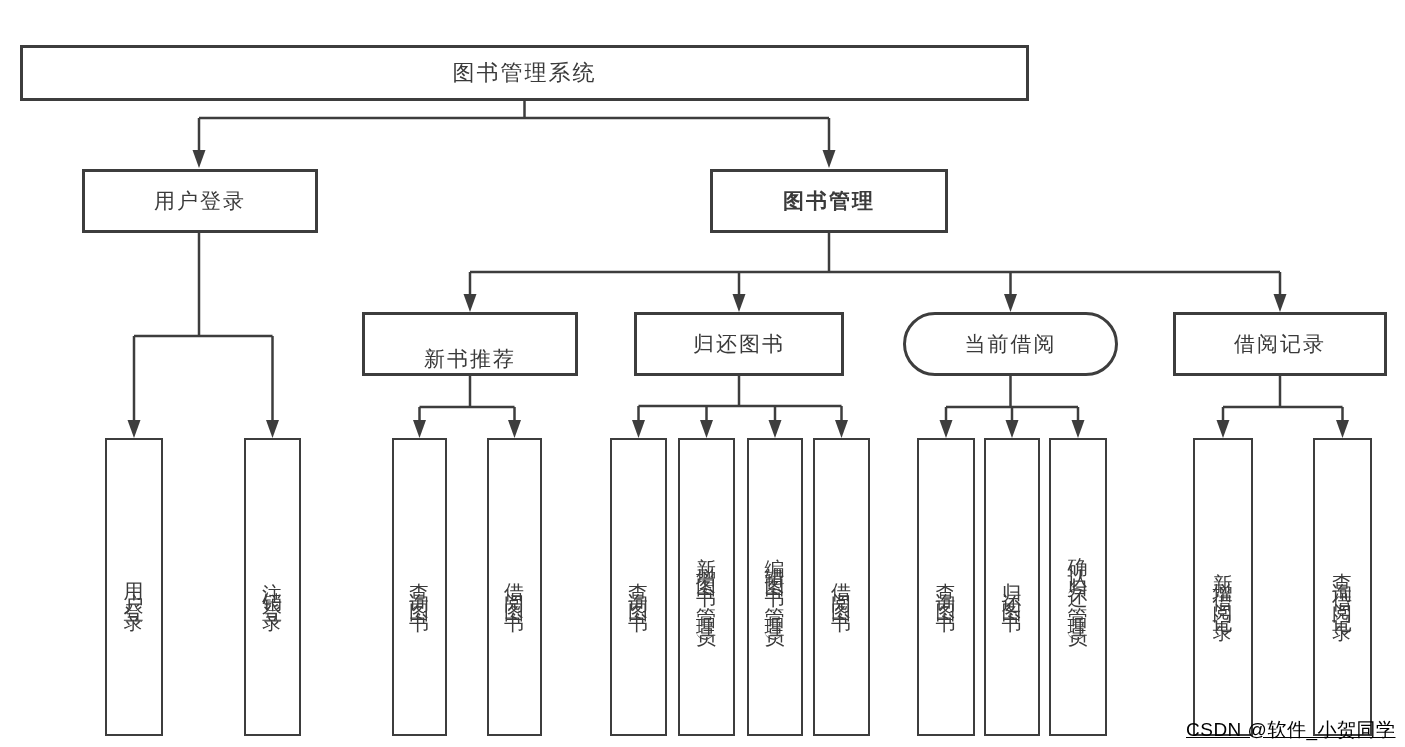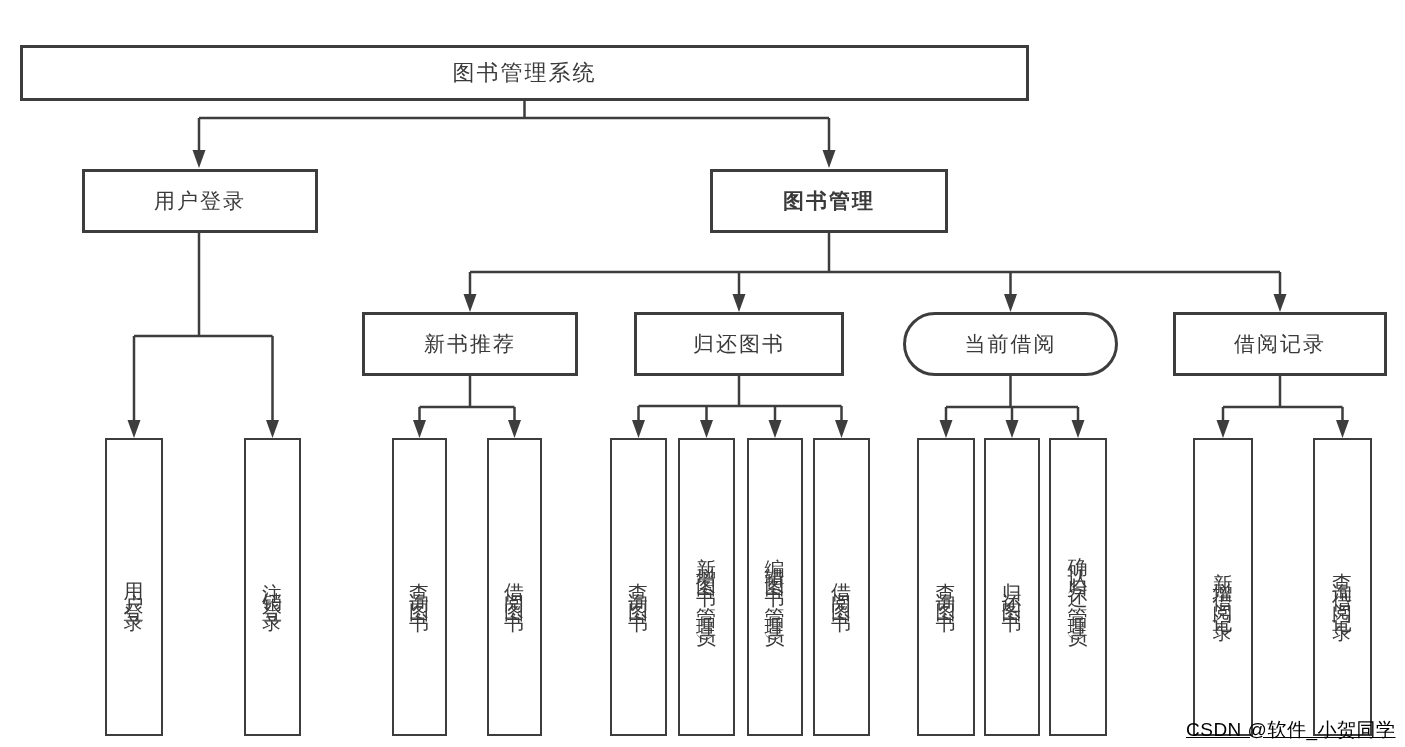--- a/index.html
+++ b/index.html
@@ -138,21 +138,21 @@
     <span>图书管理系统</span>
   </div>
 
   <div class="node hnode" style="left:82px; top:169px; width:236px; height:64px;">
     <span>用户登录</span>
   </div>
   <div class="node hnode" style="left:710px; top:169px; width:238px; height:64px;font-weight:bold;">
     <span>图书管理</span>
   </div>
 
-  <div class="node hnode" style="left:362px; top:312px; width:216px; height:64px;">
+  <div class="node hnode" style="left:362px; top:312px; width:216px; height:64px;align-items:flex-end;">
     <span>新书推荐</span>
   </div>
   <div class="node hnode" style="left:634px; top:312px; width:210px; height:64px;">
     <span>归还图书</span>
   </div>
   <div class="node hnode" style="left:903px; top:312px; width:215px; height:64px;border-radius:32px;">
     <span>当前借阅</span>
   </div>
   <div class="node hnode" style="left:1173px; top:312px; width:214px; height:64px;">
     <span>借阅记录</span>

